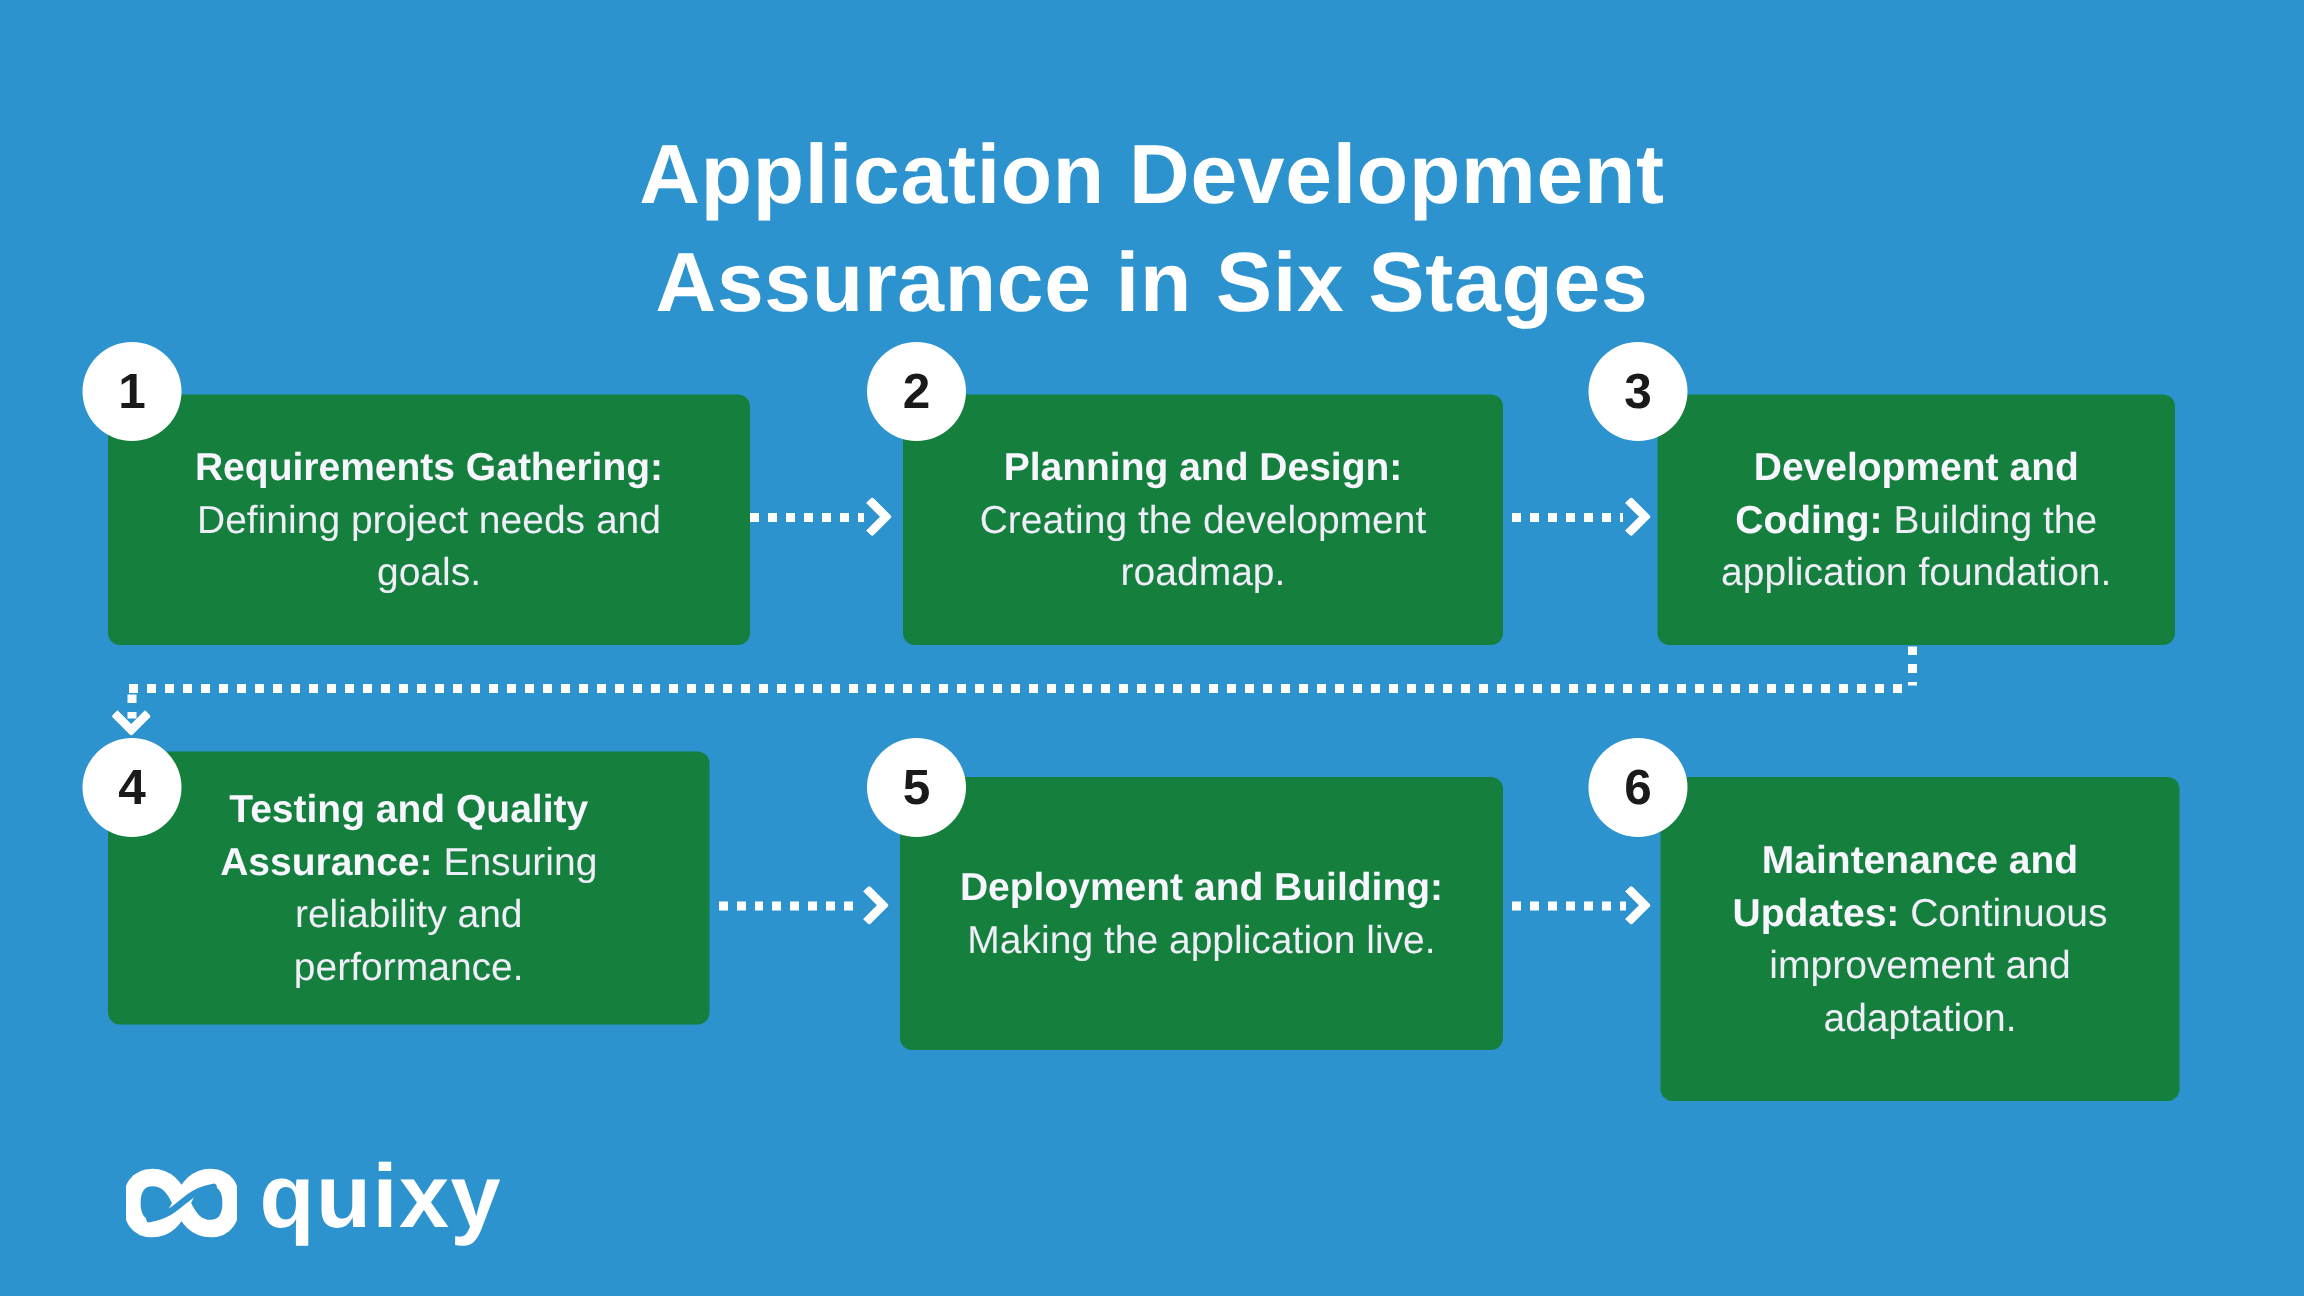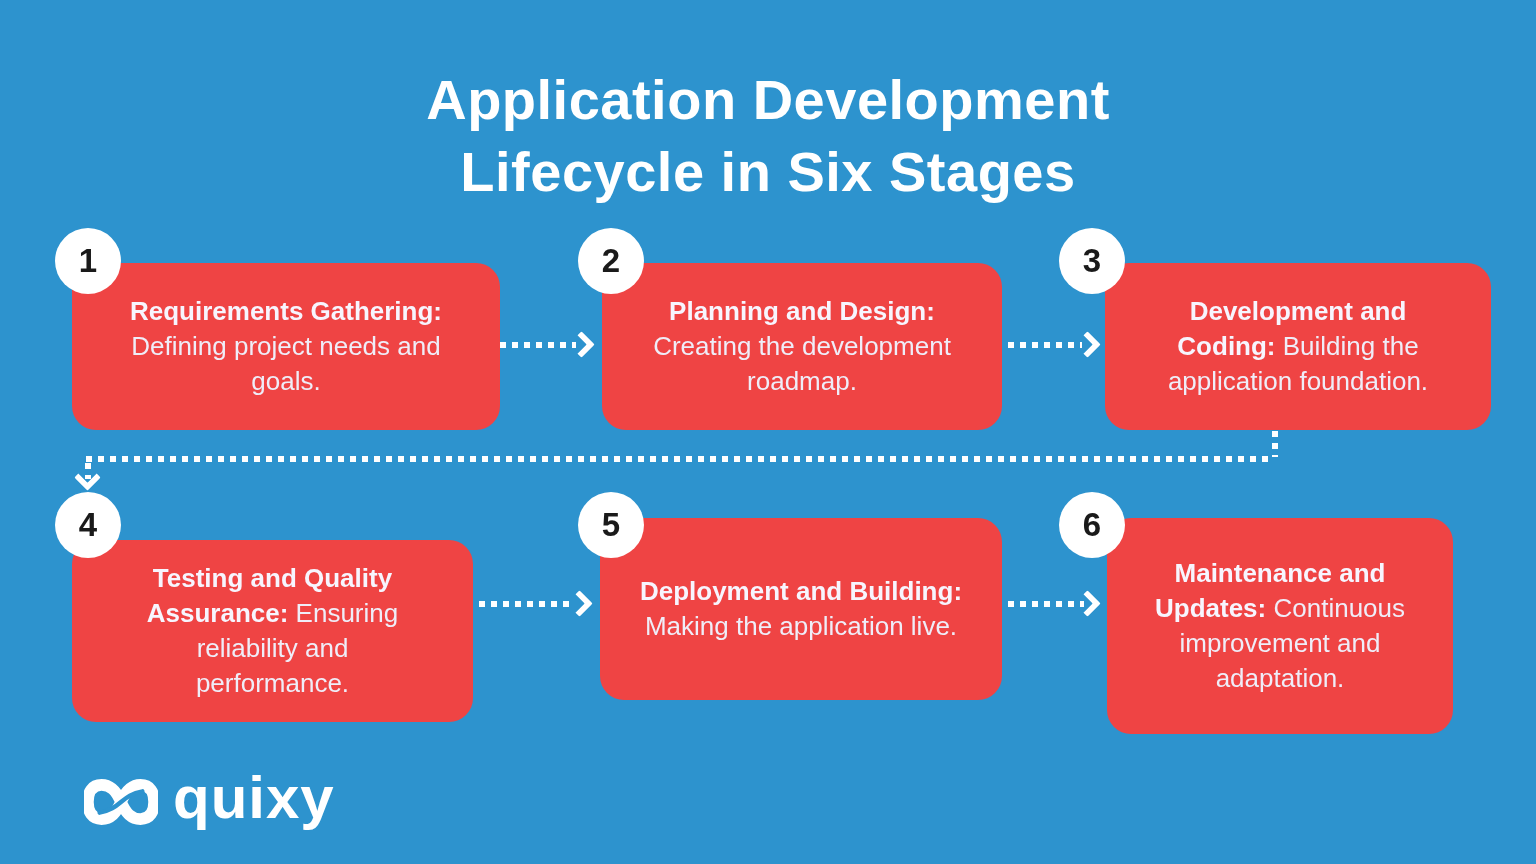--- a/index.html
+++ b/index.html
@@ -8,51 +8,51 @@
     width: 1536px;
     height: 864px;
     background: #2D93CE;
     overflow: hidden;
     font-family: "Liberation Sans", sans-serif;
   }
 
   
   .title {
     position: absolute;
-    top: 26px; left: 0; right: 0;
+    top: 42px; left: 0; right: 0;
     text-align: center;
     color: #FFFFFF;
     font-size: 56px;
     font-weight: 700;
     line-height: 72px;
     letter-spacing: 0.5px;
   }
   .title span { display: block; }
 
   
   .box {
     position: absolute;
-    background: #ef4444;
-    border-radius: 24px;
+    background: #15803d;
+    border-radius: 8px;
     display: flex;
     align-items: center;
     color: #EFEDF8;
   }
   .txt {
     font-size: 26px;
     line-height: 35px;
     text-align: center;
     margin: 0 auto;
   }
   .txt b { font-weight: 700; color: #F7F5FE; }
 
   .s1 { left: 72px;  top: 263px; width: 428px; height: 167px; }
   .s2 { left: 602px; top: 263px; width: 400px; height: 167px; }
-  .s3 { left: 1105px;top: 263px; width: 386px; height: 167px; }
-  .s4 { left: 72px;  top: 540px; width: 401px; height: 182px; }
+  .s3 { left: 1105px;top: 263px; width: 345px; height: 167px; }
+  .s4 { left: 72px;  top: 501px; width: 401px; height: 182px; }
   .s5 { left: 600px; top: 518px; width: 402px; height: 182px; }
   .s6 { left: 1107px;top: 518px; width: 346px; height: 216px; }
 
   .s1 .txt { max-width: 345px; }
   .s2 .txt { max-width: 320px; }
   .s3 .txt { max-width: 295px; }
   .s4 .txt { max-width: 300px; }
   .s5 .txt { max-width: 365px; }
   .s6 .txt { max-width: 290px; }
 
@@ -129,21 +129,21 @@
     padding-bottom: 8px;
   }
 </style>
 </head>
 <body>
 
 <div class="canvas">
 
   <h1 class="title">
     <span>Application Development</span>
-    <span>Lifecycle in Six Stages</span>
+    <span>Assurance in Six Stages</span>
   </h1>
 
   <div class="box s1">
     <p class="txt"><b>Requirements Gathering:</b> <span>Defining project needs and goals.</span></p>
   </div>
   <div class="box s2">
     <p class="txt"><b>Planning and Design:</b> <span>Creating the development roadmap.</span></p>
   </div>
   <div class="box s3">
     <p class="txt"><b>Development and Coding:</b> <span>Building the application foundation.</span></p>

